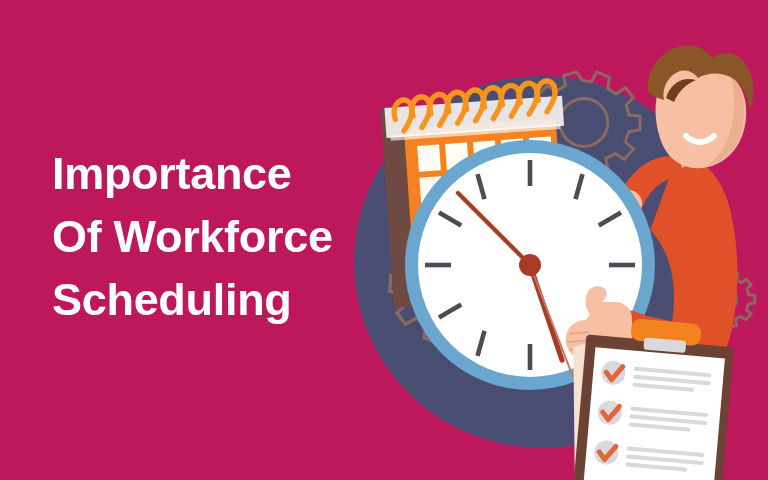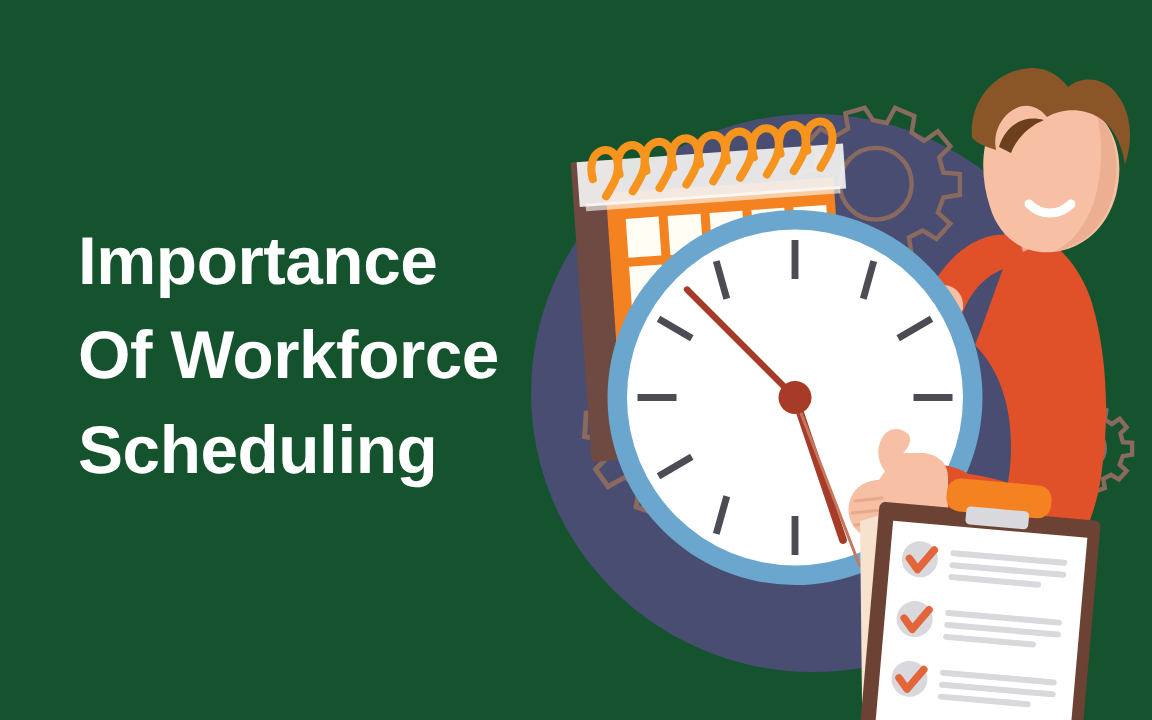--- a/index.html
+++ b/index.html
@@ -29,21 +29,21 @@
   #art {
     position: absolute;
     left: 330px; top: 40px;
     width: 438px; height: 440px;
   }
   #art svg { display:block; width:438px; height:440px; }
 </style>
 </head>
 <body>
 
-<div id="stage" style="background: #14532d;">
+<div id="stage" style="background: #be185d;">
 
   <div id="headline" style="color: rgb(255, 255, 255); font-size: 45px;">Importance
 Of Workforce
 Scheduling</div>
 
   <div id="art">
     <svg viewBox="0 0 438 440" xmlns="http://www.w3.org/2000/svg">
 
       <defs>
         <clipPath id="clipFace">

